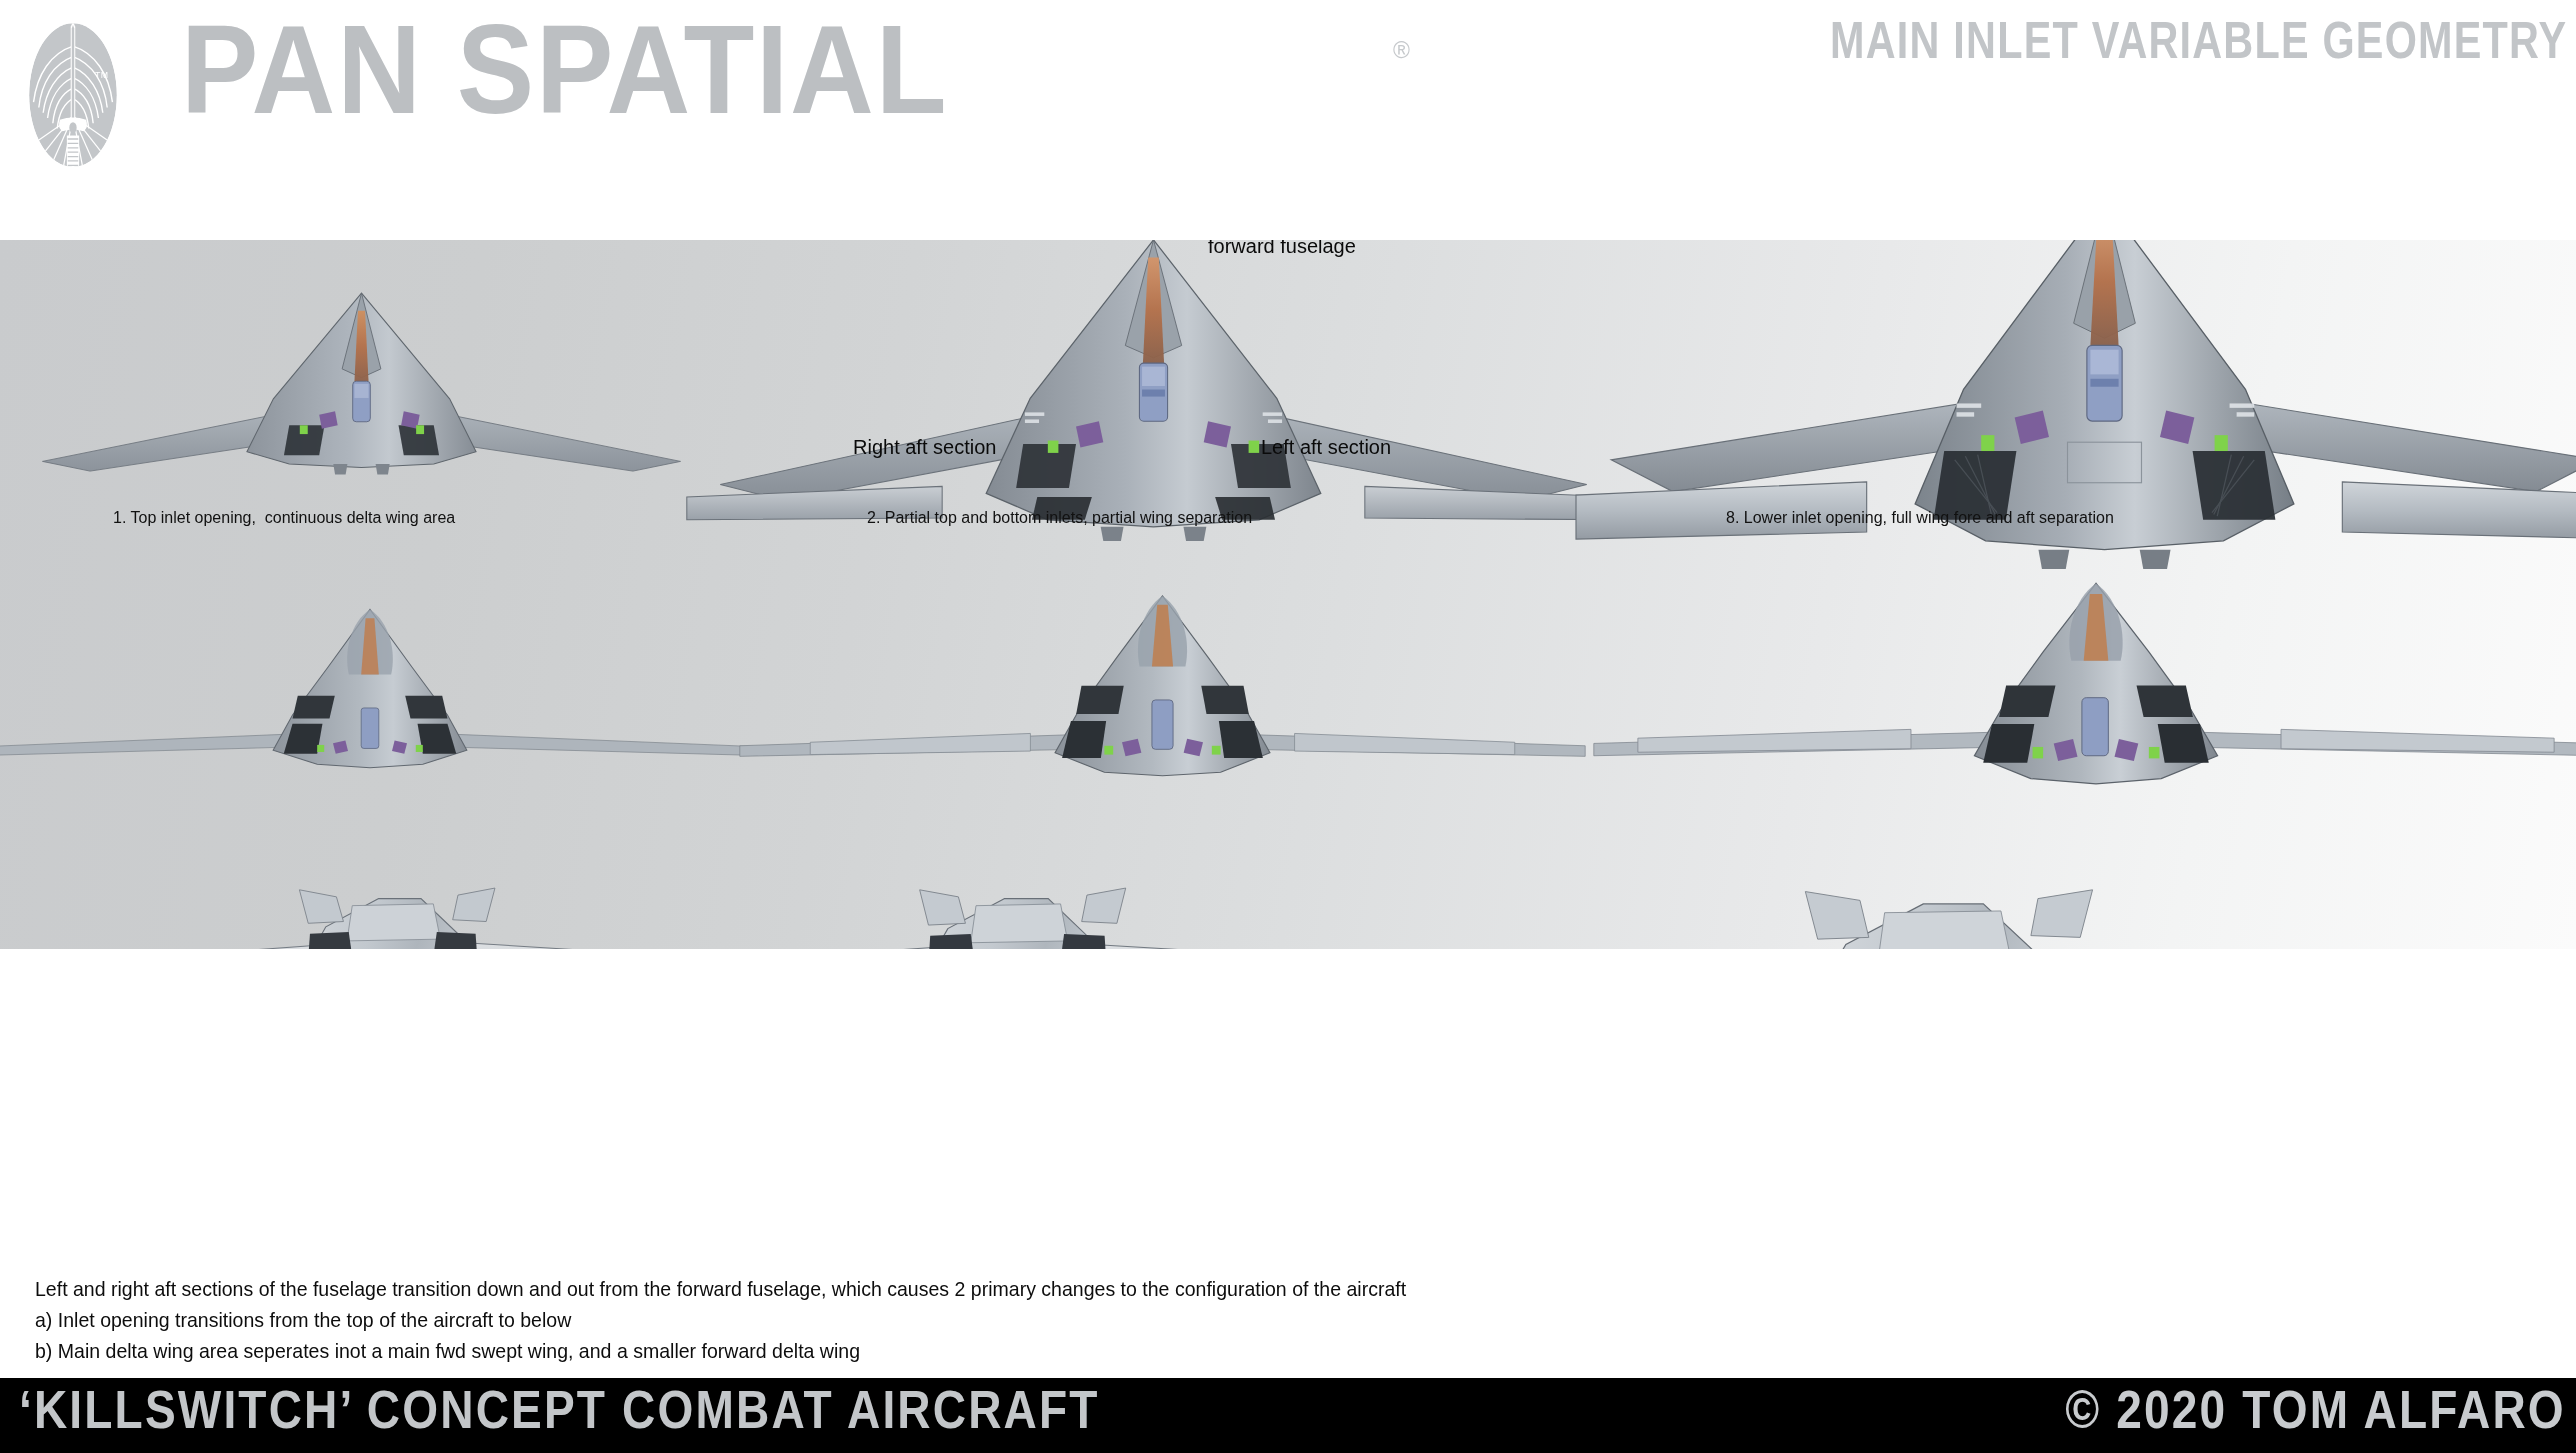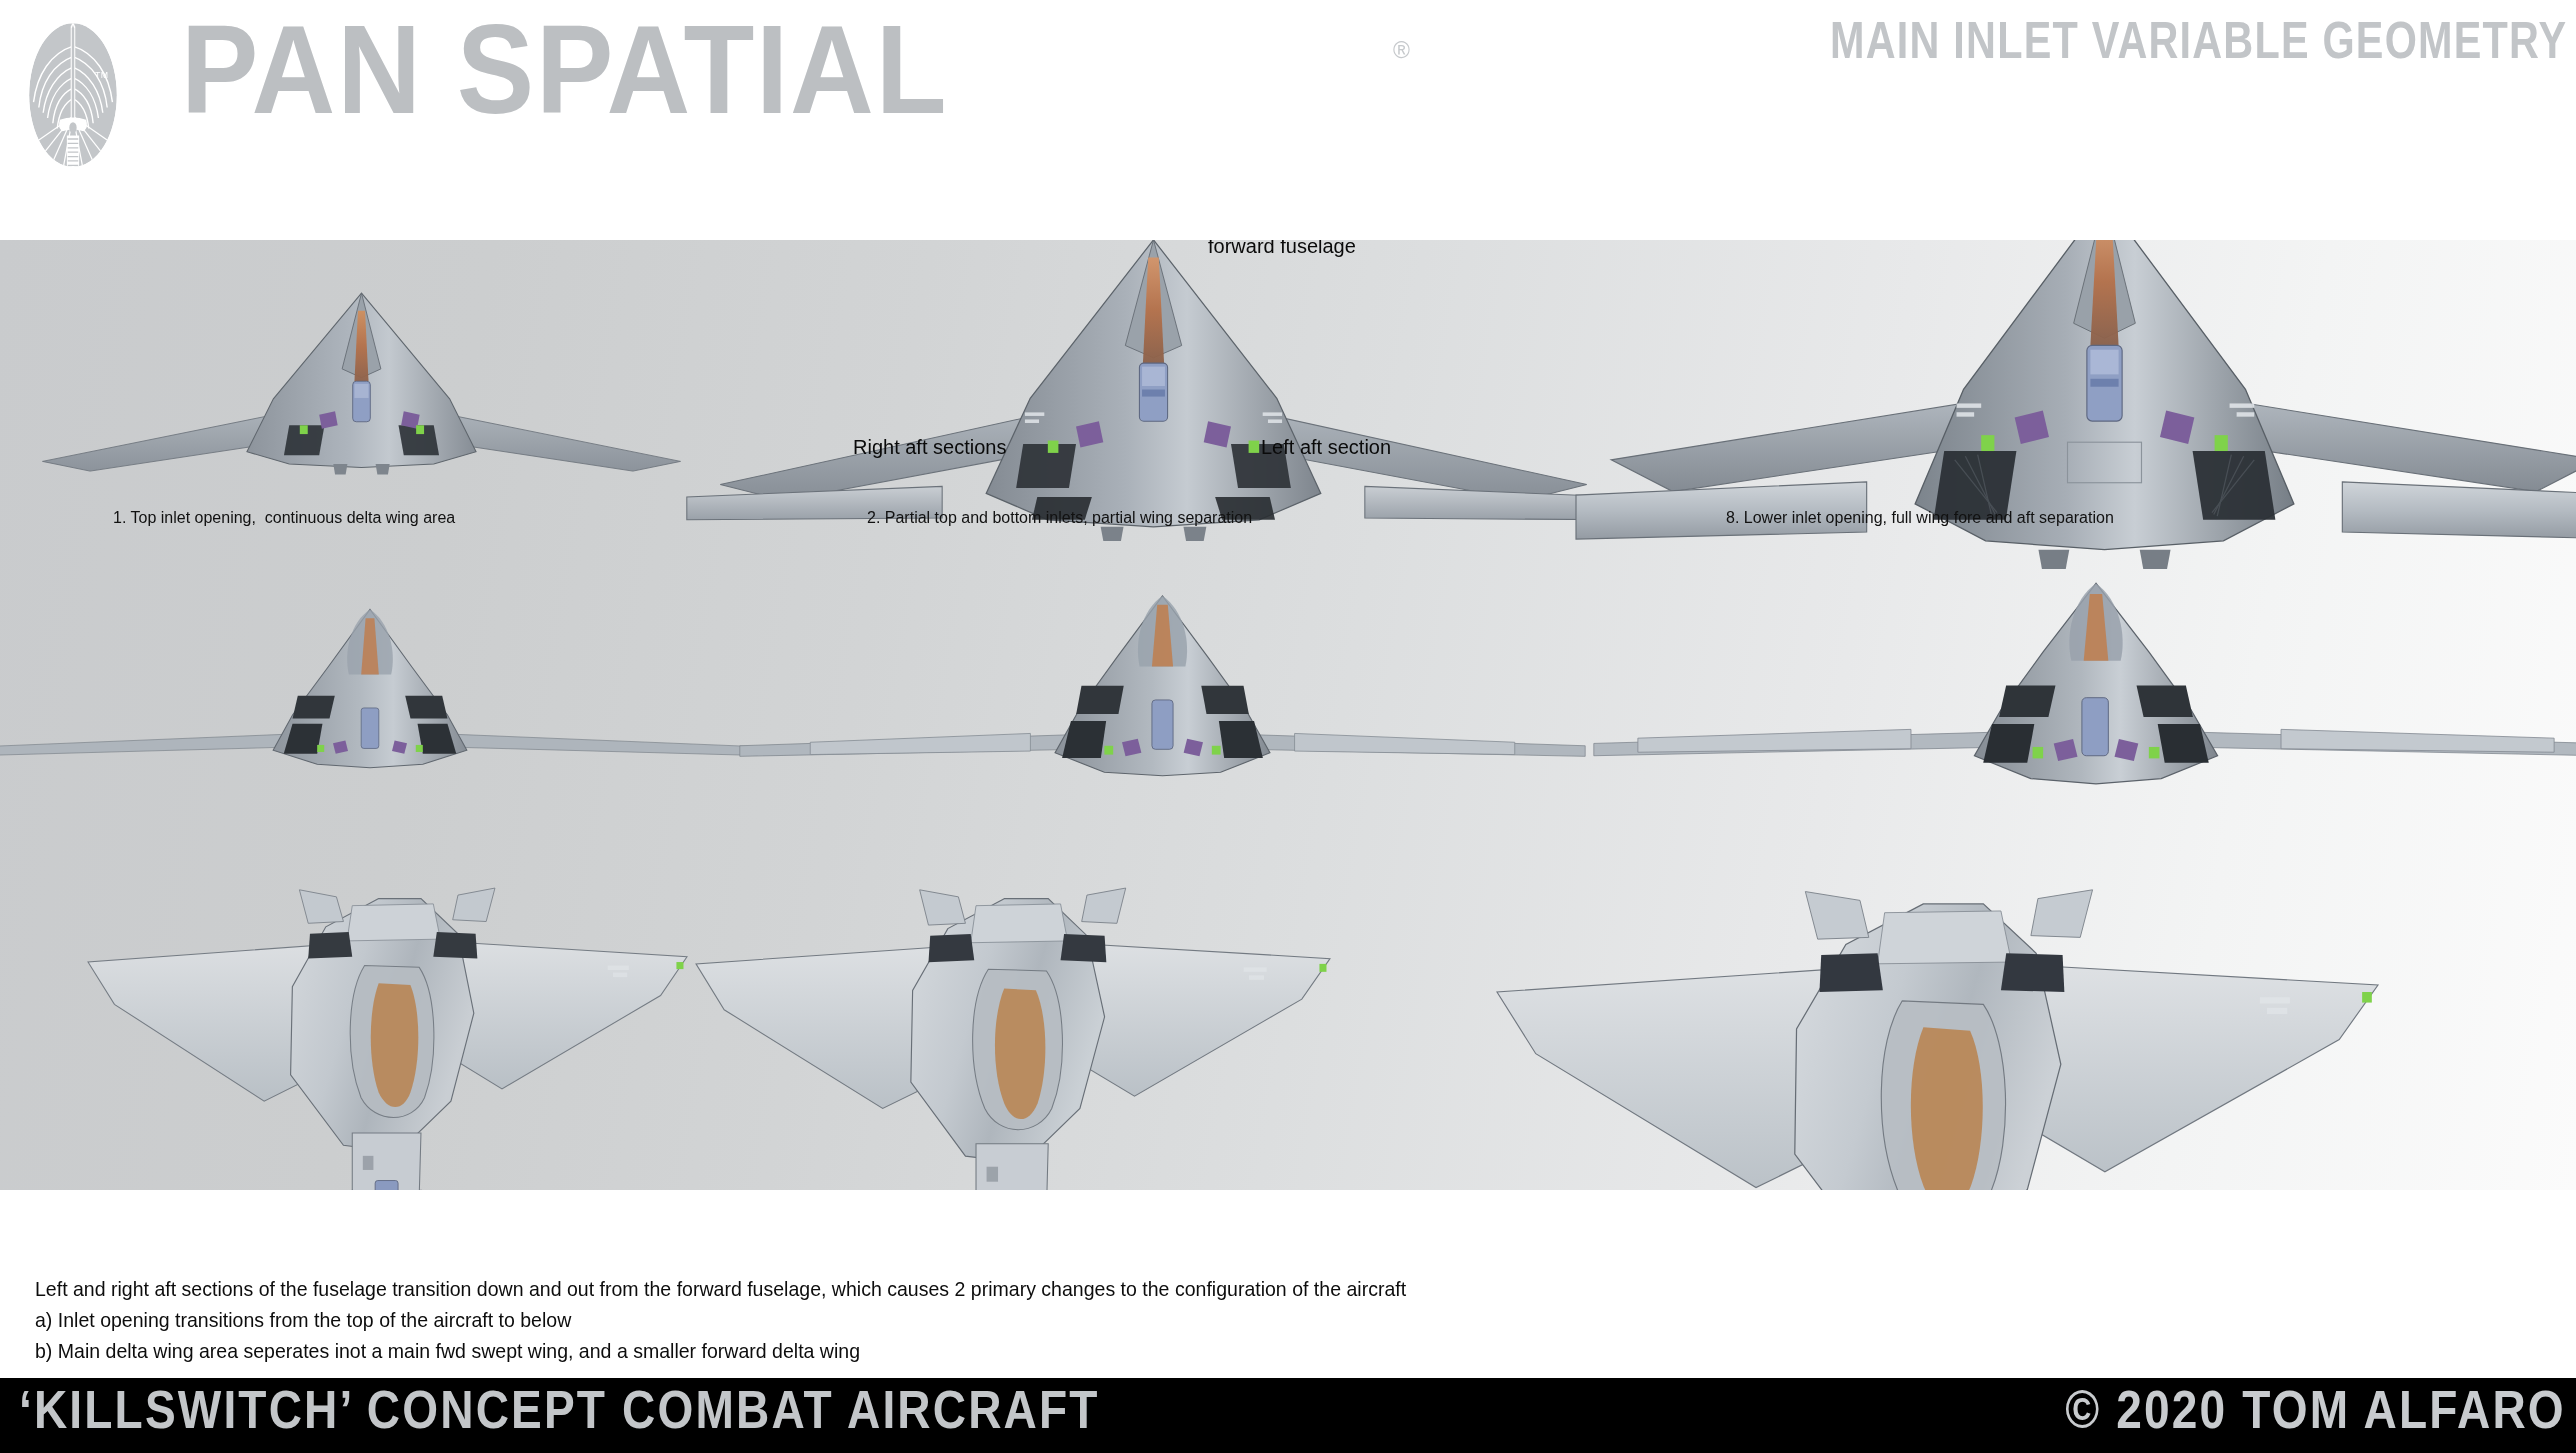--- a/index.html
+++ b/index.html
@@ -67,21 +67,21 @@
     font-family: "Liberation Sans Narrow", "Liberation Sans", sans-serif;
     transform: scaleY(1.18) scaleX(0.94);
     transform-origin: right top;
     white-space: nowrap;
   }
 
   
   .panel {
     position: absolute;
     left: 0; top: 240px;
-    width: 2576px; height: 950px;
+    width: 2576px; height: 709px;
     background: linear-gradient(100deg,
         #c9cbcd 0%, #cccecf 18%, #d2d4d5 34%,
         #dcdedf 52%, #e8e9ea 70%, #f3f4f4 85%, #fbfbfb 100%);
     overflow: hidden;
   }
 
   
   .craft { position: absolute; }
   .craft svg { display: block; width: 100%; height: 100%; overflow: visible; }
 
@@ -399,21 +399,21 @@
       </g>
 
       <rect x="558" y="460" width="84" height="46" fill="none" stroke="#8b939b" stroke-width="1.3"></rect>
 
       <path d="M525 582 L 560 582 L 556 604 L 529 604 Z" fill="#777e86"></path>
       <path d="M640 582 L 675 582 L 671 604 L 644 604 Z" fill="#777e86"></path>
     </svg>
   </div>
 
   <div class="callout" style="left:1208px; top:-5.3px;">forward fuselage</div>
-  <div class="callout" style="left:853px; top:196px;">Right aft sections</div>
+  <div class="callout" style="left:853px; top:196px;">Right aft section</div>
   <div class="callout" style="left:1261px; top:196px;">Left aft section</div>
 
   <div class="step-caption" style="left:113px; top:269px;">1. Top inlet opening,  continuous delta wing area</div>
   <div class="step-caption" style="left:867px; top:269px;">2. Partial top and bottom inlets, partial wing separation</div>
   <div class="step-caption" style="left:1726px; top:269px;">8. Lower inlet opening, full wing fore and aft separation</div>
 
   <div class="craft" style="left:-35px; top:343px; width:810px; height:264px;">
     <svg viewBox="0 0 920 300" preserveAspectRatio="none">
       <defs>
         <linearGradient id="f1b" x1="0" y1="0" x2="1" y2="0">

